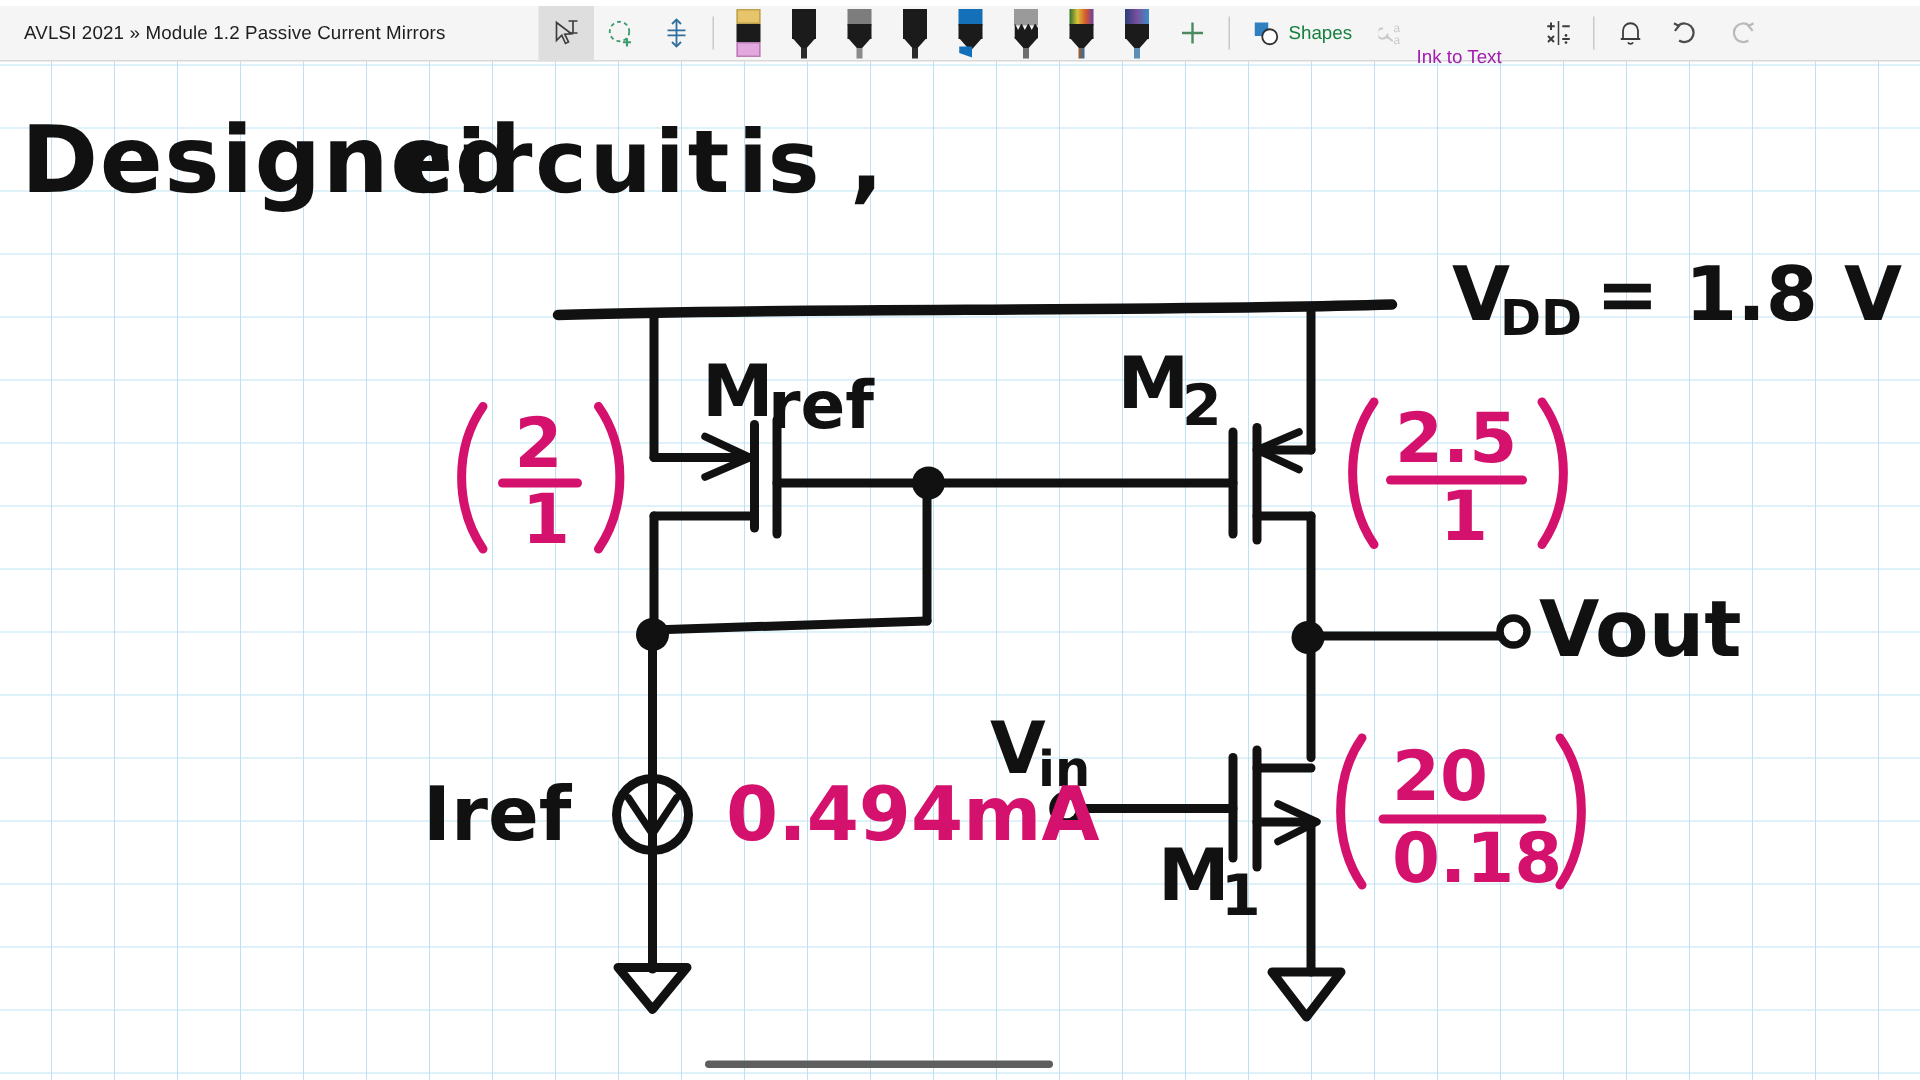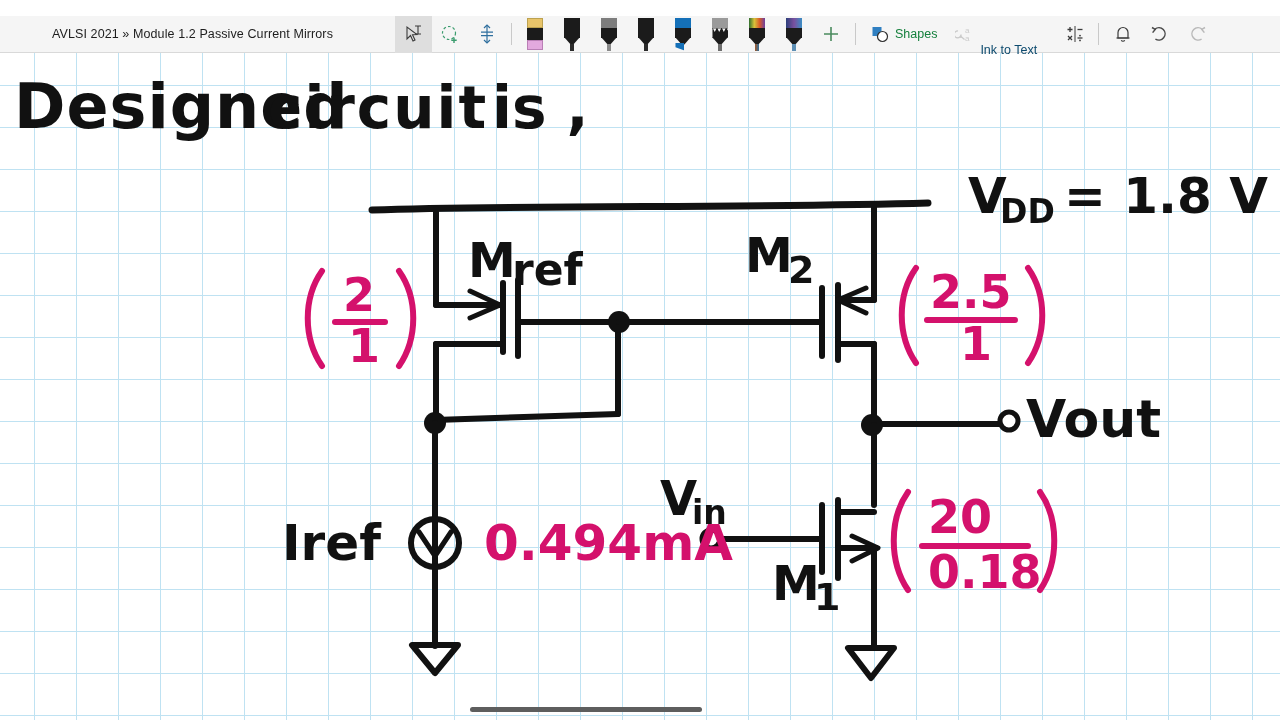--- a/index.html
+++ b/index.html
@@ -15,30 +15,29 @@
   #app {
     position: relative;
     width: 1280px;
     height: 720px;
     overflow: hidden;
   }
 
   
   #toolbar {
     position: absolute;
-    left: 0; top: 16px;
+    left: 0; top: 4px;
     width: 1280px;
     height: 37px;
     background: #f5f5f5;
     border-bottom: 1px solid #d9d9d9;
     display: flex;
     align-items: center;
     box-sizing: border-box;
     z-index: 40;
-    padding-left: 36px;
   }
 
   #doc-title {
     font-size: 12.5px;
     color: #1d1d1d;
     white-space: nowrap;
     padding-left: 16px;
     letter-spacing: 0.1px;
   }
 
@@ -100,21 +99,21 @@
   .eraser .e-top { position:absolute; left:2px; top:0; width:16px; height:10px; background:#e8c46a; border:1px solid #bda24f; box-sizing:border-box;}
   .eraser .e-mid { position:absolute; left:2px; top:10px; width:16px; height:12px; background:#1b1b1b; }
   .eraser .e-bot { position:absolute; left:2px; top:22px; width:16px; height:10px; background:#e3a9de; border:1px solid #b97fb5; box-sizing:border-box;}
 
   .tb-label {
     font-size: 12.5px;
     color: #15803d;
     margin-left: 5px;
     white-space: nowrap;
   }
-  .tb-label.disabled { color: #0c4a6e; margin-top: 32px; }
+  .tb-label.disabled { color: #a21caf; margin-top: 32px; }
 
   .tb-text-btn {
     display: flex;
     align-items: center;
     height: 37px;
     padding: 0 9px;
     box-sizing: border-box;
   }
 
   .ico { display:block; }

